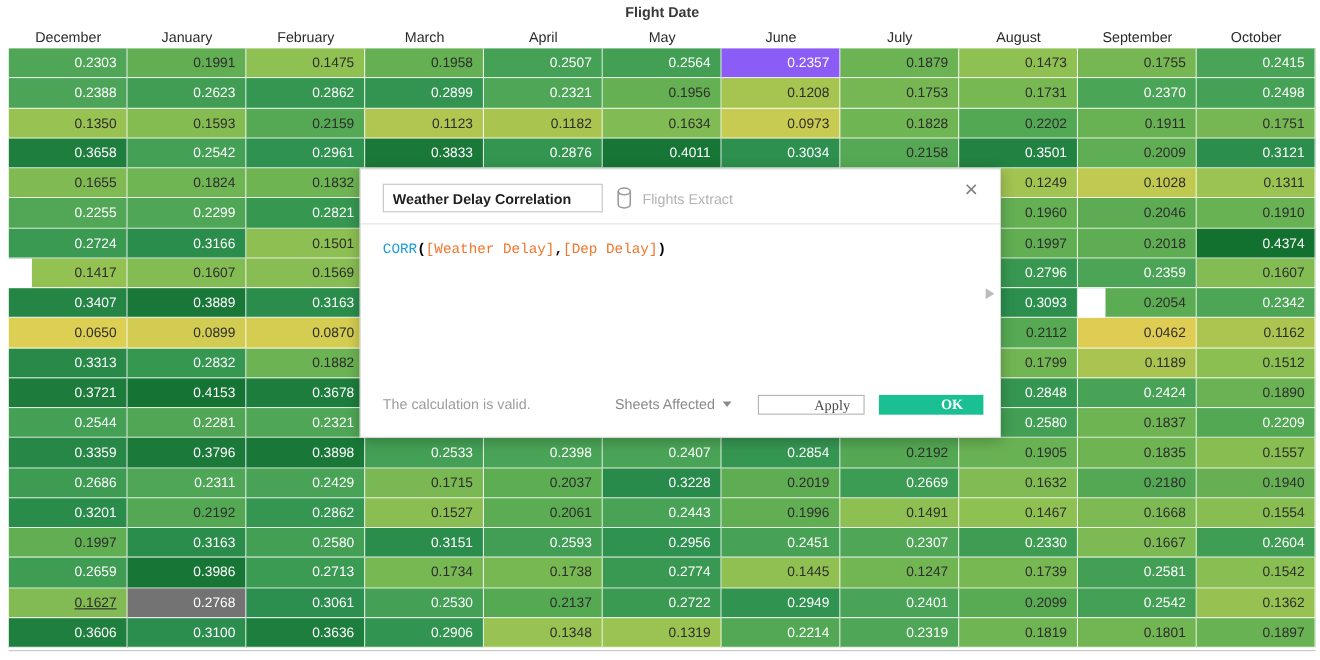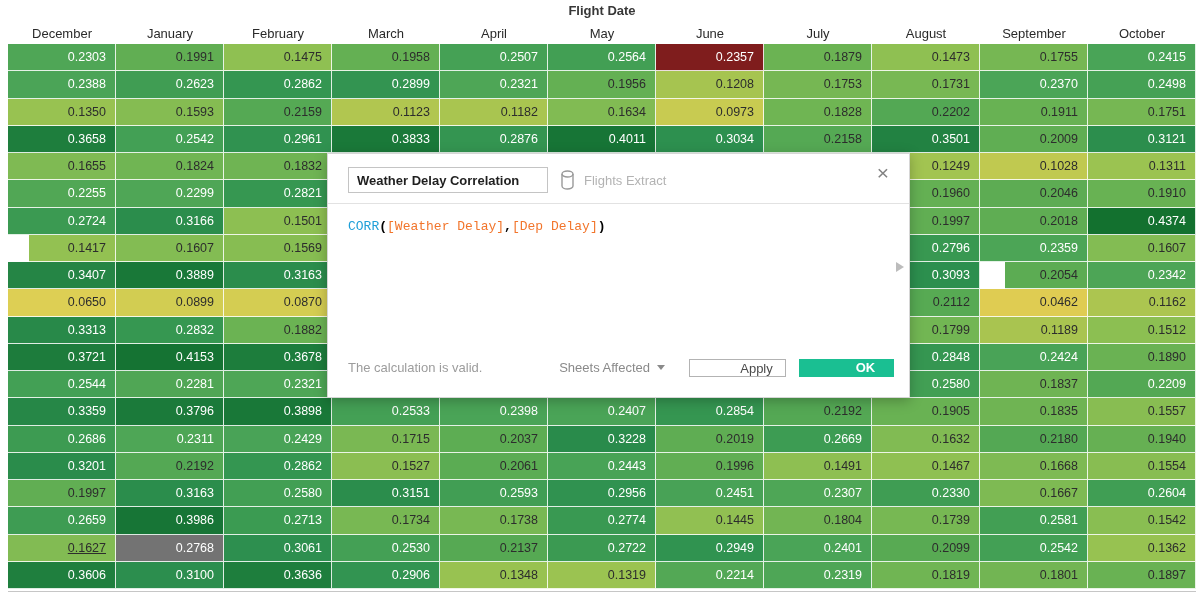--- a/index.html
+++ b/index.html
@@ -89,21 +89,21 @@
   .sheets{
     margin-left:auto;margin-right:24px;font-size:13px;color:#8a8a8a;
     cursor:pointer;display:flex;align-items:center;white-space:nowrap;
   }
   .caret{
     display:inline-block;width:0;height:0;margin-left:7px;
     border-left:4px solid transparent;border-right:4px solid transparent;
     border-top:5px solid #8a8a8a;
   }
   .btn{
-    height:18px;box-sizing:border-box;font-family:Liberation Sans, sans-serif;
+    height:18px;box-sizing:border-box;font-family:Liberation Serif, serif;
     font-size:13px;cursor:pointer;padding-left:44px;
   }
   .btn-apply{
     width:97px;margin-right:13px;background:#ffffff;
     border:1px solid #b3b3b3;color:#4a4a4a;
   }
   .btn-ok{
     width:95px;border:none;color:#ffffff;font-weight:700;
   }
 </style>
@@ -127,21 +127,21 @@
         <div class="col-h">September</div>
         <div class="col-h">October</div>
       </div>
     <div class="grid">
         <div class="cell lt" style="background: rgb(79, 166, 86);">0.2303</div>
         <div class="cell dk" style="background: rgb(97, 174, 83);">0.1991</div>
         <div class="cell dk" style="background: rgb(143, 192, 82);">0.1475</div>
         <div class="cell dk" style="background: rgb(100, 176, 83);">0.1958</div>
         <div class="cell lt" style="background: rgb(69, 161, 85);">0.2507</div>
         <div class="cell lt" style="background: rgb(66, 159, 84);">0.2564</div>
-        <div class="cell lt" style="background: #7f1d1d;">0.2357</div>
+        <div class="cell lt" style="background: #8b5cf6;">0.2357</div>
         <div class="cell dk" style="background: rgb(107, 179, 83);">0.1879</div>
         <div class="cell dk" style="background: rgb(143, 192, 82);">0.1473</div>
         <div class="cell dk" style="background: rgb(118, 183, 83);">0.1755</div>
         <div class="cell lt" style="background: rgb(73, 164, 87);">0.2415</div>
         <div class="cell lt" style="background: rgb(75, 164, 87);">0.2388</div>
         <div class="cell lt" style="background: rgb(64, 157, 83);">0.2623</div>
         <div class="cell lt" style="background: rgb(52, 150, 81);">0.2862</div>
         <div class="cell lt" style="background: rgb(51, 148, 81);">0.2899</div>
         <div class="cell lt" style="background: rgb(78, 166, 86);">0.2321</div>
         <div class="cell dk" style="background: rgb(100, 176, 83);">0.1956</div>
@@ -315,21 +315,21 @@
         <div class="cell lt" style="background: rgb(63, 157, 83);">0.2330</div>
         <div class="cell dk" style="background: rgb(126, 186, 83);">0.1667</div>
         <div class="cell lt" style="background: rgb(64, 158, 84);">0.2604</div>
         <div class="cell lt" style="background: rgb(62, 156, 83);">0.2659</div>
         <div class="cell lt" style="background: rgb(23, 117, 54);">0.3986</div>
         <div class="cell lt" style="background: rgb(59, 155, 82);">0.2713</div>
         <div class="cell dk" style="background: rgb(120, 184, 83);">0.1734</div>
         <div class="cell dk" style="background: rgb(120, 184, 83);">0.1738</div>
         <div class="cell lt" style="background: rgb(57, 153, 82);">0.2774</div>
         <div class="cell dk" style="background: rgb(145, 192, 82);">0.1445</div>
-        <div class="cell dk" style="background: rgb(114, 181, 83);">0.1804</div>
+        <div class="cell dk" style="background: rgb(114, 181, 83);">0.1247</div>
         <div class="cell dk" style="background: rgb(119, 184, 83);">0.1739</div>
         <div class="cell lt" style="background: rgb(66, 159, 84);">0.2581</div>
         <div class="cell dk" style="background: rgb(137, 190, 82);">0.1542</div>
         <div class="cell dk" style="background: rgb(130, 187, 83); text-decoration: underline;">0.1627</div>
         <div class="cell lt" style="background: #737373;">0.2768</div>
         <div class="cell lt" style="background: rgb(45, 143, 79);">0.3061</div>
         <div class="cell lt" style="background: rgb(68, 160, 85);">0.2530</div>
         <div class="cell dk" style="background: rgb(86, 169, 83);">0.2137</div>
         <div class="cell lt" style="background: rgb(59, 154, 82);">0.2722</div>
         <div class="cell lt" style="background: rgb(48, 147, 80);">0.2949</div>

